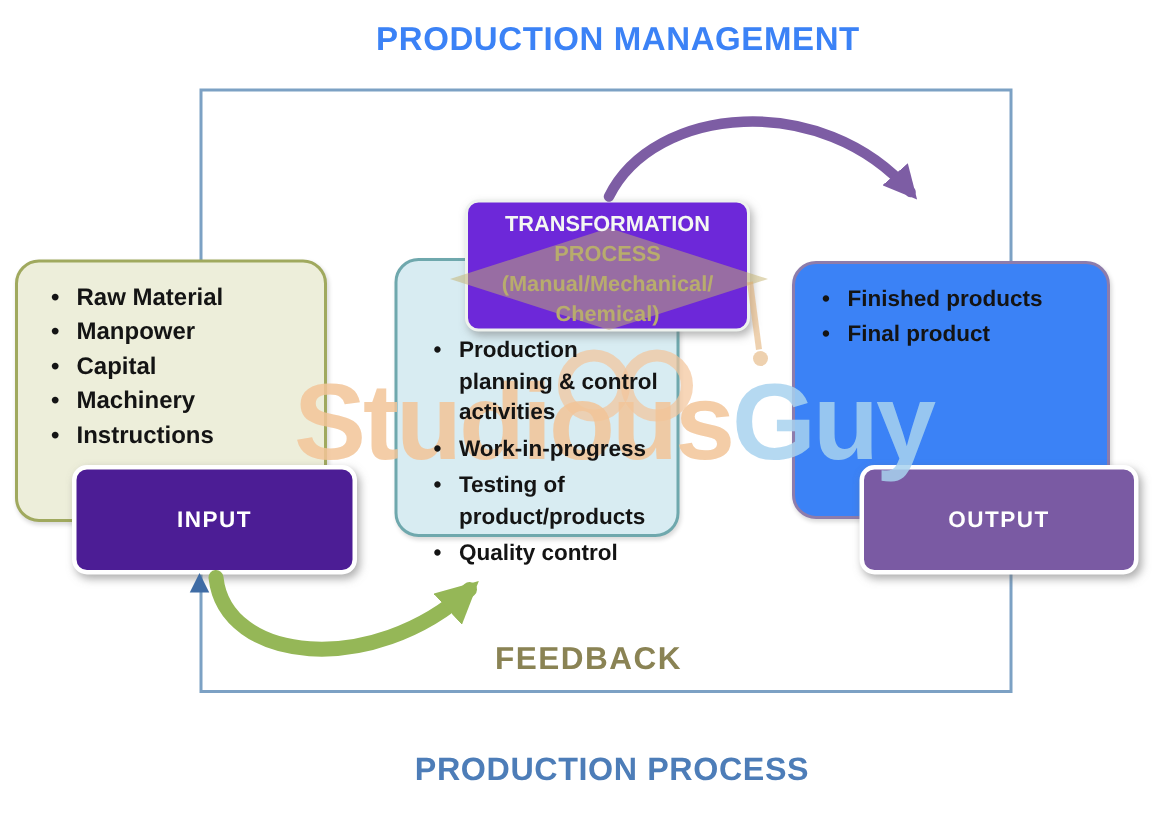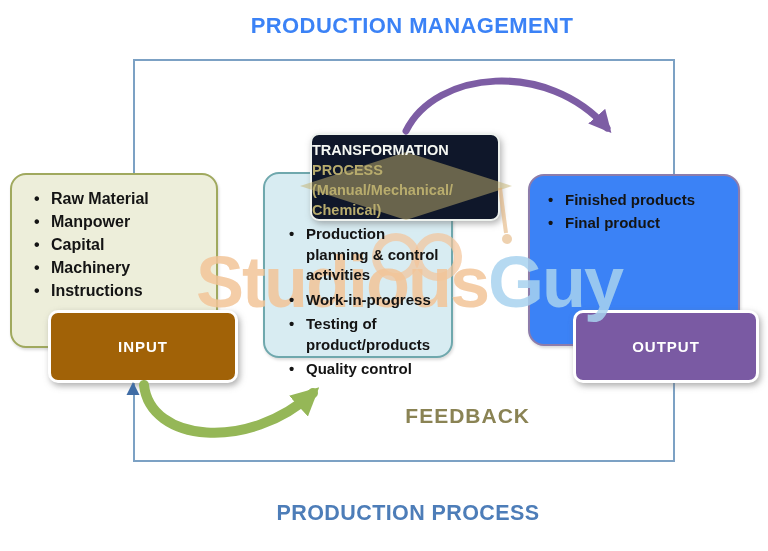--- a/index.html
+++ b/index.html
@@ -10,21 +10,21 @@
   
   .page-title{
     position:absolute;top:13px;left:0;width:100%;text-align:center;
     font-size:22px;font-weight:bold;letter-spacing:.4px;color:#3b82f6;margin-left:28px;
   }
   .footer-title{
     position:absolute;top:501px;left:0;width:100%;padding-left:48px;box-sizing:border-box;
     text-align:center;font-size:21.5px;font-weight:bold;letter-spacing:.4px;color:#4d7db8;
   }
   .feedback-label{
-    position:absolute;top:404px;left:330px;width:200px;text-align:right;
+    position:absolute;top:428px;left:330px;width:200px;text-align:left;
     font-size:21px;font-weight:bold;letter-spacing:1px;color:#8a8354;
   }
   
   .boundary{
     position:absolute;left:133px;top:59px;width:542px;height:403px;
     border:2px solid #7ca1c4;box-sizing:border-box;background:transparent;
   }
   
   .bigbox{position:absolute;box-sizing:border-box;border-radius:16px;
     box-shadow:1px 2px 3px rgba(0,0,0,.15);}
@@ -45,29 +45,29 @@
   .box-process ul.bullets li{line-height:20.5px;margin-bottom:4px;}
   .box-output ul.bullets{padding:12px 6px 0 18px;font-size:15px;}
   .box-output ul.bullets li{line-height:23px;}
   
   .labelbox{
     position:absolute;box-sizing:border-box;border:3px solid #ffffff;border-radius:10px;
     box-shadow:2px 3px 6px rgba(110,110,110,.55);
     display:flex;align-items:center;justify-content:center;
     color:#ffffff;font-weight:bold;font-size:15px;letter-spacing:1px;
   }
-  .label-input{left:48px;top:310px;width:190px;height:73px;background:#a16207;text-align:right;}
+  .label-input{left:48px;top:310px;width:190px;height:73px;background:#4c1d95;text-align:right;}
   .label-output{left:573px;top:310px;width:186px;height:73px;background:#7a5aa3;}
   .labelbox span{position:relative;z-index:10;}
   
   .transform-header{
     position:absolute;left:310px;top:133px;width:190px;height:88px;box-sizing:border-box;
-    background:#0f172a;border:2.5px solid #eef2ee;border-radius:9px;
+    background:#6d28d9;border:2.5px solid #eef2ee;border-radius:9px;
     box-shadow:2px 3px 6px rgba(110,110,110,.5);
-    padding-top:5px;
+    text-align:center;padding-top:5px;
   }
   .transform-header .hline{position:relative;z-index:10;display:block;
     font-size:14.5px;font-weight:bold;line-height:20px;}
   .hline.white{color:#f4f7f2;}
   .hline.tan{color:#b8ac6d;}
   
   .wm-layer{position:absolute;inset:0;z-index:5;pointer-events:none;}
   .wm-text{
     position:absolute;left:196px;top:246px;z-index:5;pointer-events:none;
     font-size:72px;font-weight:bold;letter-spacing:-2px;line-height:1;white-space:nowrap;

